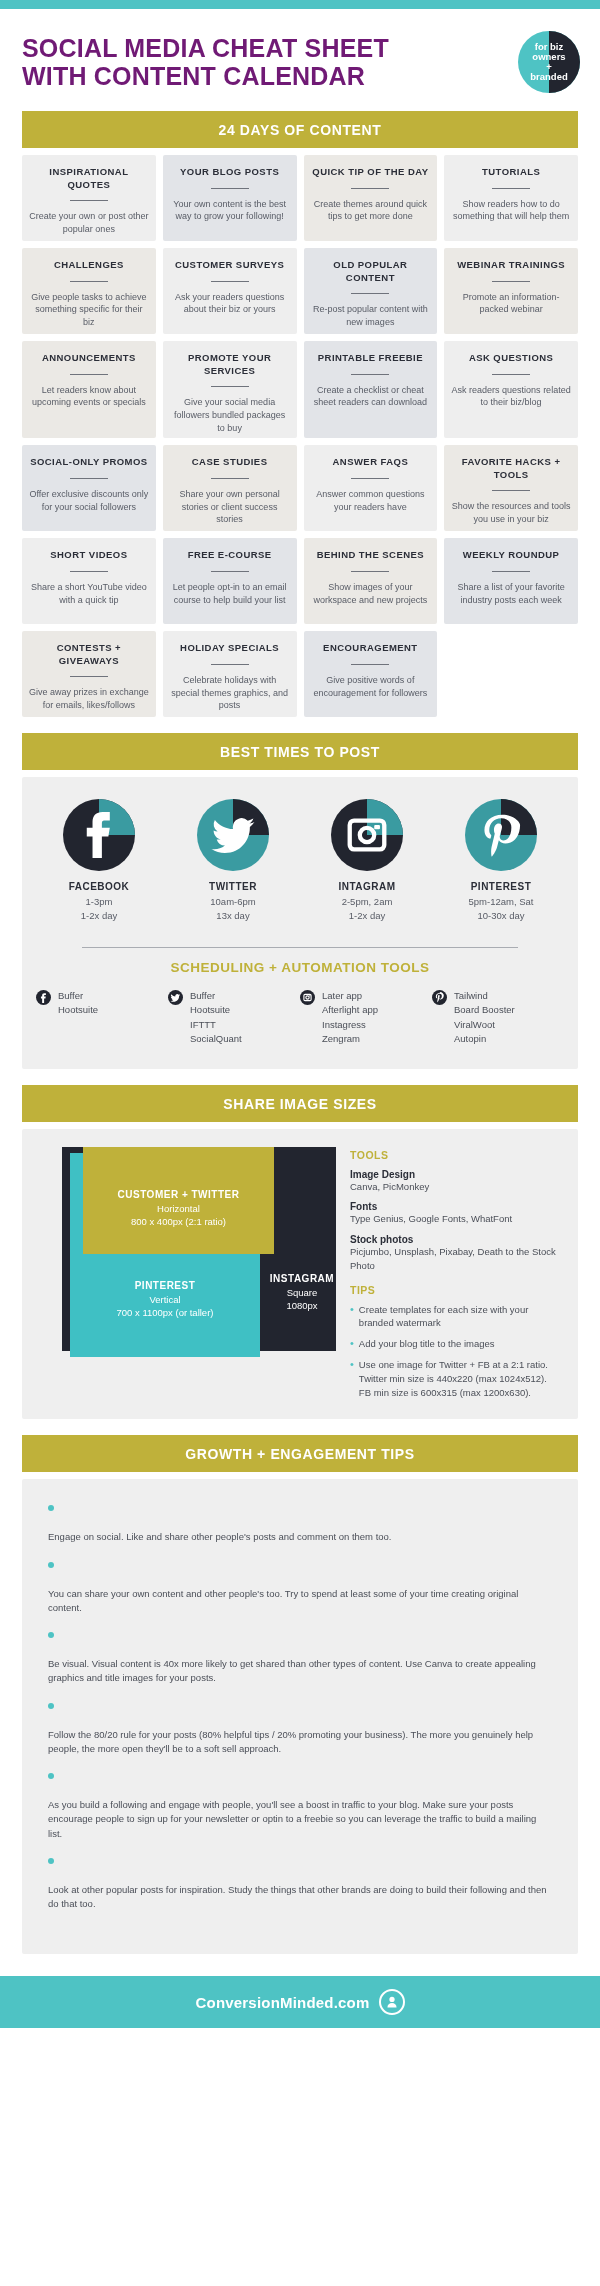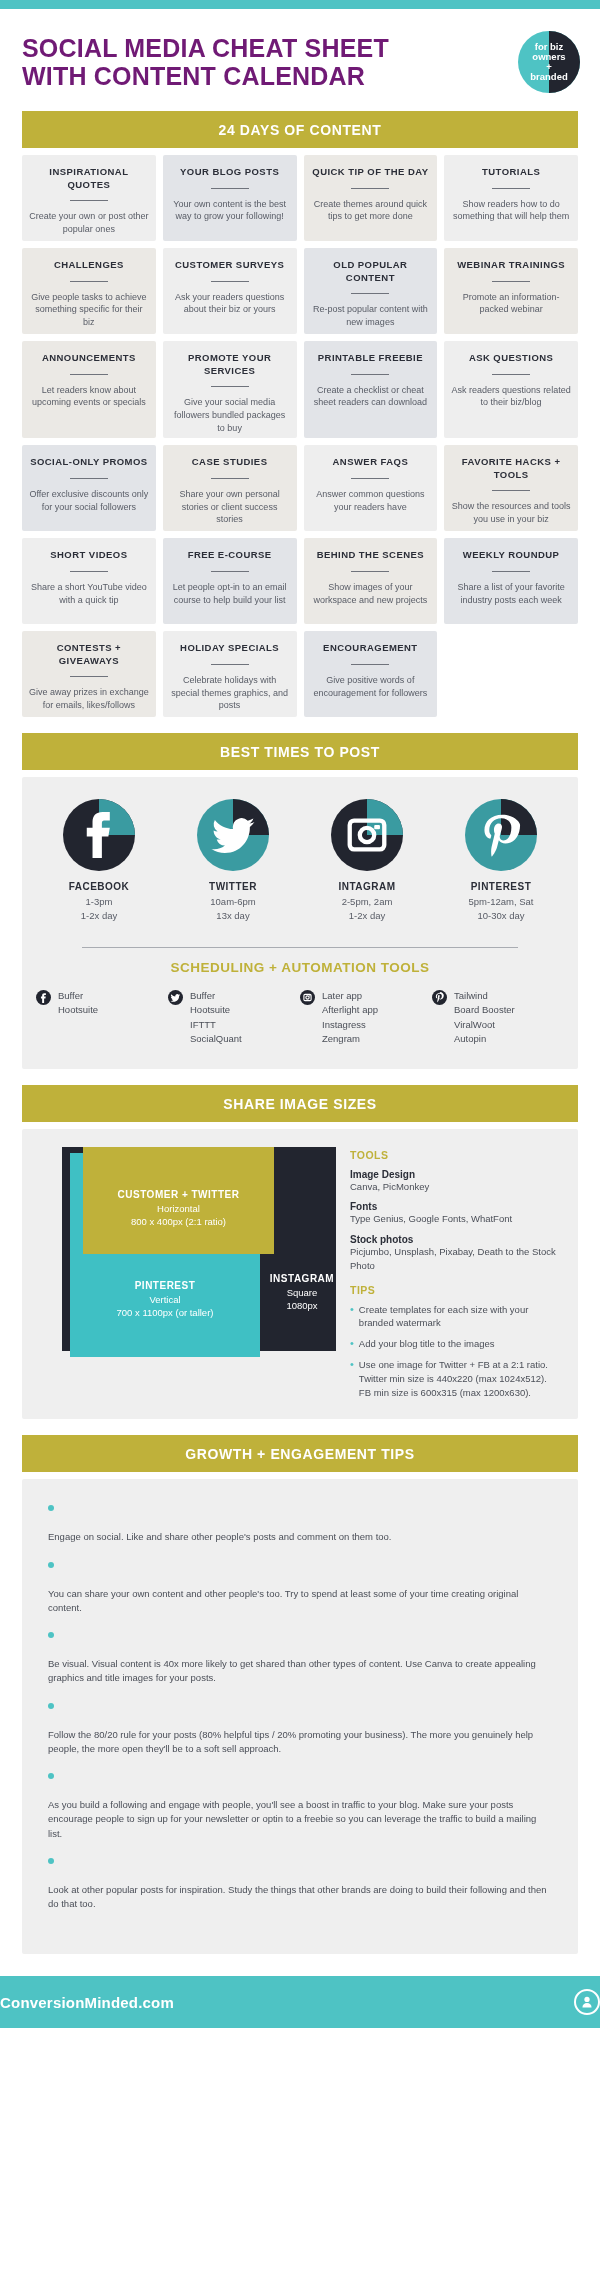--- a/index.html
+++ b/index.html
@@ -239,21 +239,21 @@
   }
   .gtip .gtext { font-size: 9.5px; line-height: 1.5; color: #4b4f58; }
 
   
   .footer {
     margin-top: 22px;
     height: 52px;
     background: #4ec3c4;
     display: flex;
     align-items: center;
-    justify-content: space-between;
+    justify-content: center;
     gap: 9px;
   }
   .footer-text {
     color: #ffffff;
     font-size: 15px;
     font-weight: bold;
     letter-spacing: 0.2px;
   }
   .footer-logo {
     width: 26px; height: 26px; border-radius: 50%;

